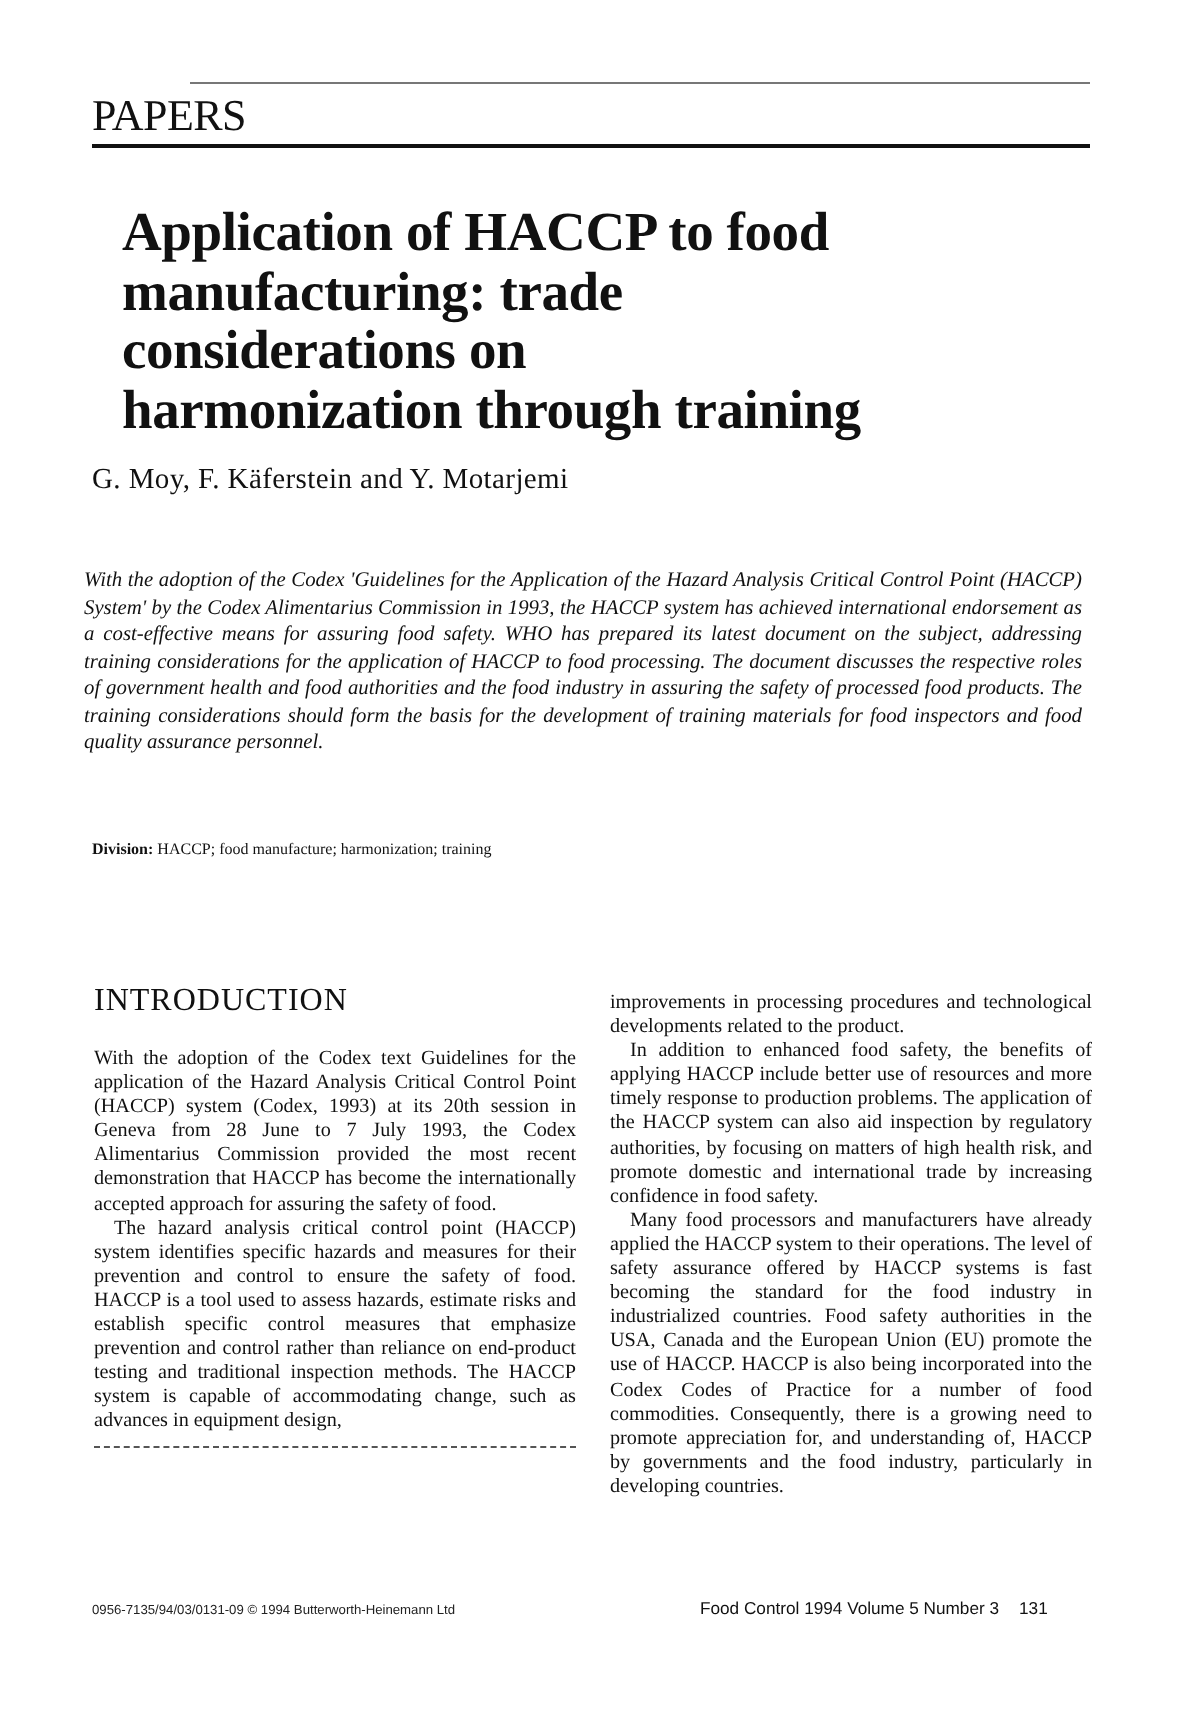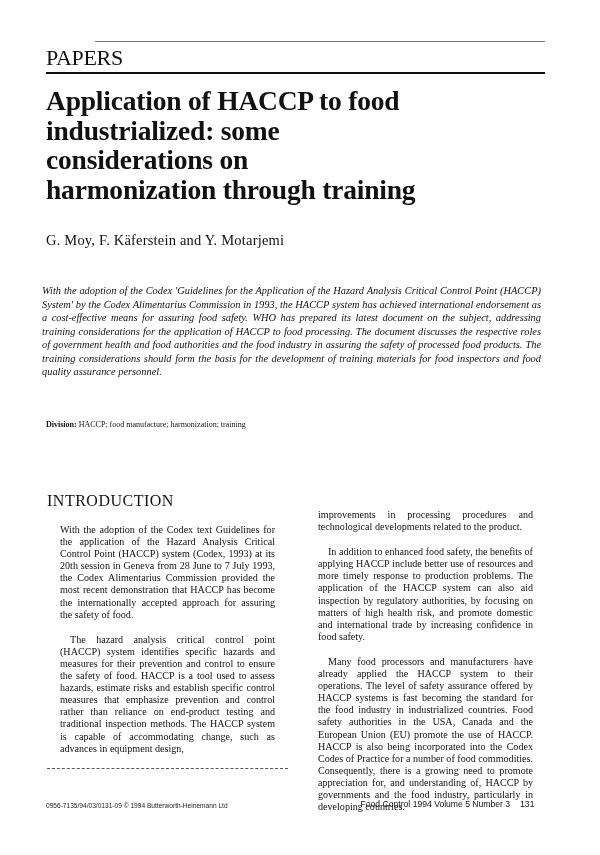--- a/index.html
+++ b/index.html
@@ -1,47 +1,47 @@
 <!DOCTYPE html>
 <html><head>
 <meta charset="utf-8">
 <style>
   html, body { margin:0; padding:0; background:#ffffff; }
   body { width:600px; height:855px; position:relative; overflow:hidden; color:#111; font-family:"Liberation Serif", serif; }
   .rule-top { position:absolute; left:95px; top:41px; width:450px; height:1px; background:#777; }
   .rule-bottom { position:absolute; left:46px; top:72px; width:499px; height:2px; background:#111; }
   .section-label { position:absolute; left:46px; top:45px; font-size:22px; font-weight:normal; letter-spacing:-0.3px; line-height:26px; }
-  .title { position:absolute; left:46px; top:86px; width:500px; font-weight:bold; font-size:27.5px; line-height:29.5px; letter-spacing:-0.2px; margin:0; }
+  .title { position:absolute; left:46px; top:86px; width:500px; font-weight:bold; font-size:27.5px; line-height:29.5px; letter-spacing:-0.2px; margin:15px; }
   .title span { display:block; }
   .authors { position:absolute; left:46px; top:231px; font-size:14.5px; line-height:18px; letter-spacing:0.2px; }
   .abstract { position:absolute; left:42px; top:284px; width:499px; font-style:italic; font-size:10.4px; line-height:13.5px; text-align:justify; margin:0; }
   .keywords { position:absolute; left:46px; top:420px; font-size:8px; line-height:10px; }
   .keywords b { font-weight:bold; }
   .col { position:absolute; top:495px; width:241px; font-size:10.1px; line-height:12.1px; text-align:justify; }
   .col-left { left:47px; }
   .col-right { left:305px; top:496px; }
-  .col p { margin:13px; text-indent:10px; }
+  .col p { margin:0; text-indent:10px; }
   .col p.noindent { text-indent:0; }
   .heading { font-size:16px; letter-spacing:0.5px; margin:0 0 17px 0; line-height:12px; }
   .fn-rule { width:241px; height:0; border-top:1px dashed #555; margin:5px 0 4px 0; }
   .affil { font-size:8.6px; line-height:10.5px; text-align:justify; margin:0; }
   .footer-left { position:absolute; left:46px; top:801px; font-family:"Liberation Sans", sans-serif; font-size:6.6px; line-height:9px; color:#222; }
-  .footer-right { position:absolute; left:350px; top:799px; width:195px; font-family:"Liberation Sans", sans-serif; font-size:8.6px; line-height:11px; color:#111; text-align:center; }
+  .footer-right { position:absolute; left:350px; top:799px; width:195px; font-family:"Liberation Sans", sans-serif; font-size:8.6px; line-height:11px; color:#111; text-align:left; }
   .footer-right .page { margin-left:10px; }
 </style>
 </head>
 <body>
 
 <div class="rule-top"></div>
 <div class="section-label">PAPERS</div>
 <div class="rule-bottom"></div>
 
 <h1 class="title">
   <span>Application of HACCP to food</span>
-  <span>industrialized: some</span>
+  <span>manufacturing: trade</span>
   <span>considerations on</span>
   <span>harmonization through training</span>
 </h1>
 
 <div class="authors">G. Moy, F. Käferstein and Y. Motarjemi</div>
 
 <p class="abstract">With the adoption of the Codex 'Guidelines for the Application of the Hazard Analysis Critical Control Point (HACCP) System' by the Codex Alimentarius Commission in 1993, the HACCP system has achieved international endorsement as a cost-effective means for assuring food safety. WHO has prepared its latest document on the subject, addressing training considerations for the application of HACCP to food processing. The document discusses the respective roles of government health and food authorities and the food industry in assuring the safety of processed food products. The training considerations should form the basis for the development of training materials for food inspectors and food quality assurance personnel.</p>
 
 <div class="keywords">
   <b>Division:</b>

